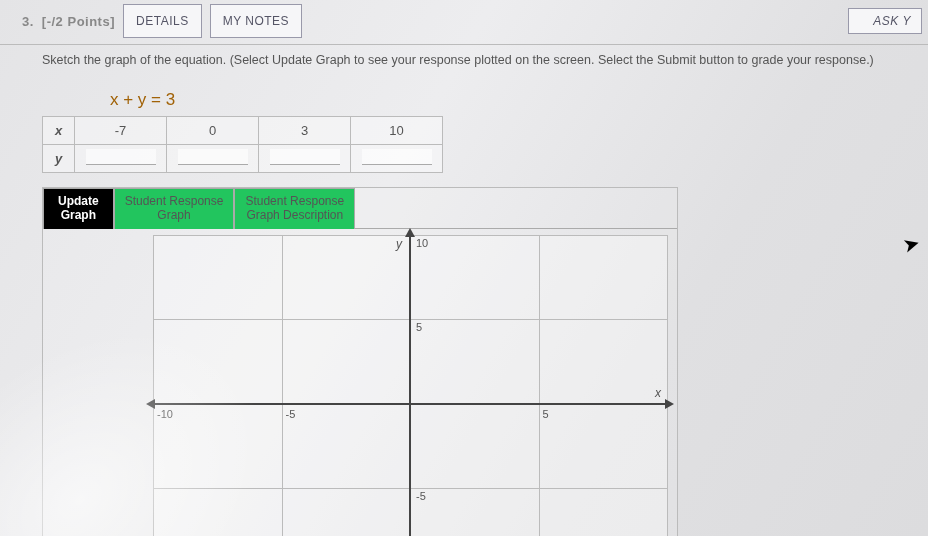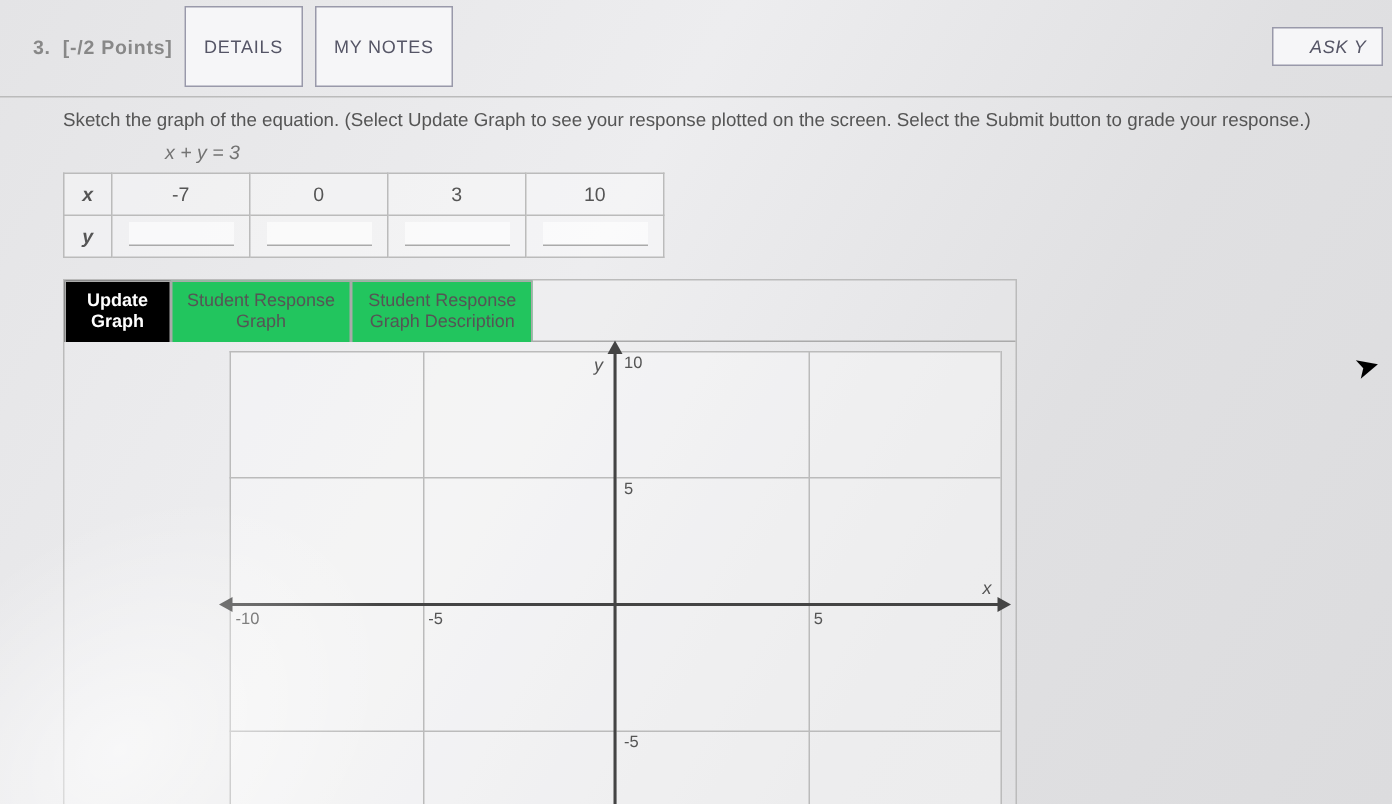--- a/index.html
+++ b/index.html
@@ -11,28 +11,28 @@
   }
   
   body::after {
     content: ""; position: absolute; left: -120px; top: 300px; width: 400px; height: 400px;
     background: radial-gradient(circle, rgba(255,255,255,0.6) 0%, rgba(255,255,255,0) 60%);
     pointer-events: none; transform: skewX(-20deg);
   }
   .topbar { display: flex; align-items: center; padding: 4px 10px 6px 22px; border-bottom: 1px solid #bbb; gap: 8px; }
   .qnum { color: #888; font-weight: bold; letter-spacing: .5px; }
   .btn-outline {
-    border: 1px solid #99a; background: #f6f6f8; color: #556; padding: 19px 12px;
+    border: 1px solid #99a; background: #f6f6f8; color: #556; padding: 9px 12px;
     font-size: 12px; letter-spacing: .5px; cursor: pointer;
   }
   .btn-outline.right { margin-left: auto; margin-right: -4px; padding: 5px 10px 5px 24px; font-style: italic; }
 
   .body-area { padding: 8px 20px 8px 42px; }
-  .instr { color: #555; font-size: 12.5px; margin-bottom: 7px; }
-  .eqn { font-style: italic; color: #737373; margin: 2px 0 6px 68px; font-size: 13px; }
+  .instr { color: #555; font-size: 12.5px; margin-bottom: 23px; }
+  .eqn { color: #a16207; margin: 2px 0 6px 68px; font-size: 17px; }
 
   .xy-table { border-collapse: collapse; margin-bottom: 14px; }
   .xy-table td, .xy-table th {
     border: 1px solid #bbb; background: rgba(255,255,255,0.4);
     text-align: center; font-size: 13px; color: #555;
   }
   .xy-table th { width: 32px; height: 28px; font-style: italic; font-weight: bold; }
   .xy-table td { width: 92px; height: 28px; }
   .xy-input {
     display: inline-block; width: 70px; height: 16px;

